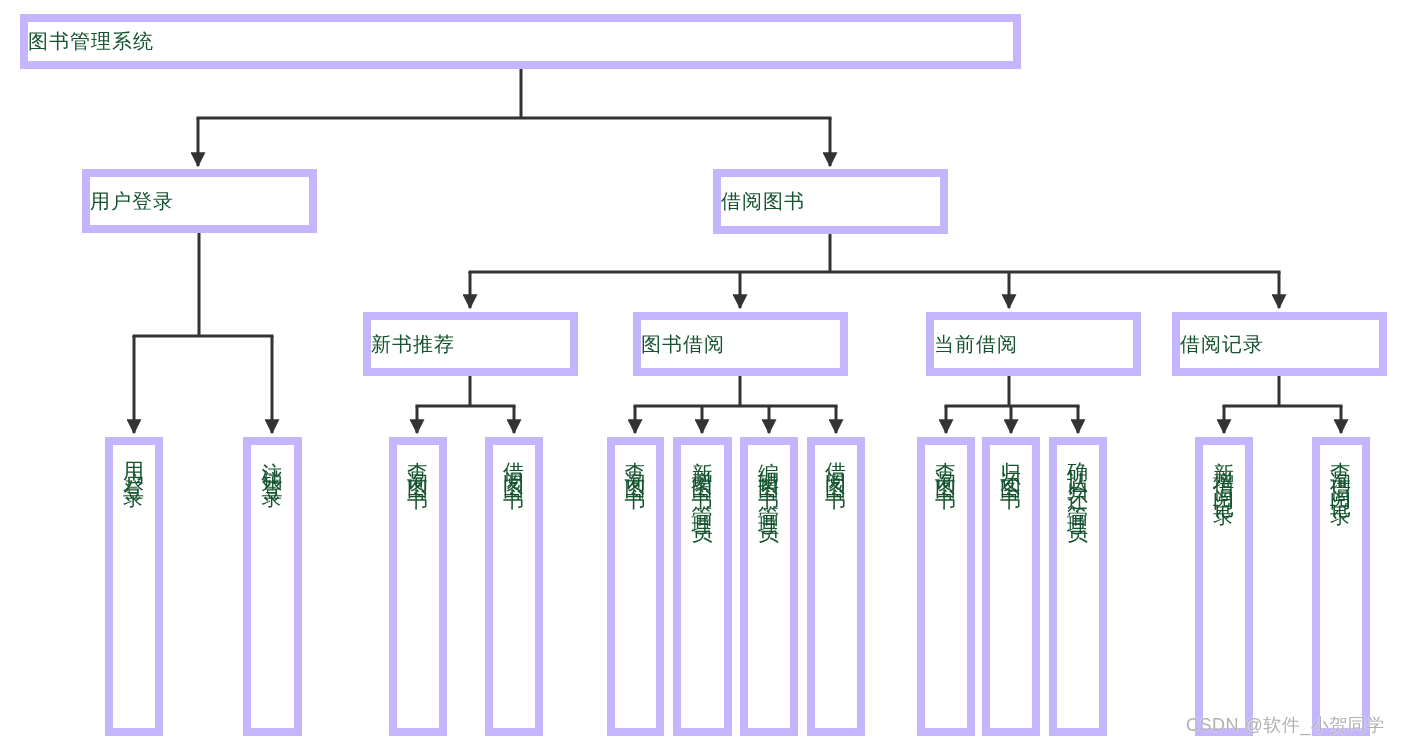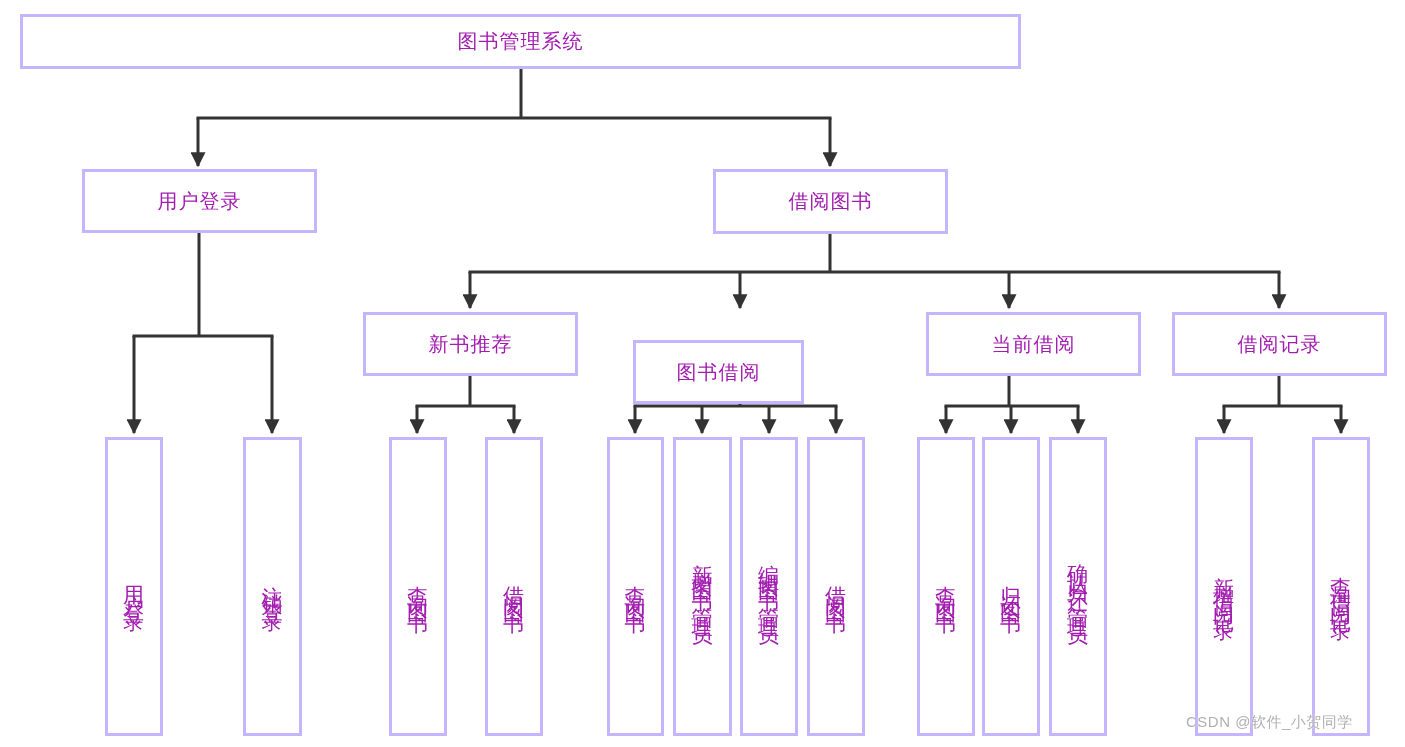--- a/index.html
+++ b/index.html
@@ -8,37 +8,37 @@
     width:1405px;height:747px;
     background:#ffffff;
     font-family:"Liberation Sans","DejaVu Sans",sans-serif;
     overflow:hidden;
   }
   svg.connectors{position:absolute;left:0;top:0;width:1405px;height:747px;}
   .node{
     position:absolute;
     box-sizing:border-box;
     background:#ffffff;
-    border:3px solid #c4b5fd;
-    display:flex;align-items:center;justify-content:center;
-    color:#a21caf;
+    border:8px solid #c4b5fd;
+    display:flex;align-items:center;
+    color:#14532d;
   }
   .hbox{font-size:20px;letter-spacing:1px;}
   .vbox{
     font-size:21px;
     line-height:1;
     writing-mode:vertical-rl;
     text-orientation:mixed;
     letter-spacing:0.42em;
   }
   .vbox span{display:block;}
   .watermark{
     position:absolute;
     left:1186px;top:713px;
-    font-size:15px;
+    font-size:18px;
     color:#b0b0b0;
     letter-spacing:0.5px;
     white-space:nowrap;
     text-shadow:0 0 2px #ffffff;
     z-index:5;
   }
   .lbl{pointer-events:none;}
 </style>
 </head>
 <body>
@@ -95,21 +95,21 @@
   <div class="node hbox" style="left:82px;top:169px;width:235px;height:64px;">
     <span class="lbl">用户登录</span>
   </div>
   <div class="node hbox" style="left:713px;top:169px;width:235px;height:65px;">
     <span class="lbl">借阅图书</span>
   </div>
 
   <div class="node hbox" style="left:363px;top:312px;width:215px;height:64px;">
     <span class="lbl">新书推荐</span>
   </div>
-  <div class="node hbox" style="left:633px;top:312px;width:171px;height:64px;margin-top:28px;">
+  <div class="node hbox" style="left:633px;top:312px;width:215px;height:64px;">
     <span class="lbl">图书借阅</span>
   </div>
   <div class="node hbox" style="left:902px;top:312px;width:215px;height:64px;margin-left:24px;">
     <span class="lbl">当前借阅</span>
   </div>
   <div class="node hbox" style="left:1172px;top:312px;width:215px;height:64px;">
     <span class="lbl">借阅记录</span>
   </div>
 
   <div class="node vbox" style="left:105px;top:437px;width:58px;height:299px;">

